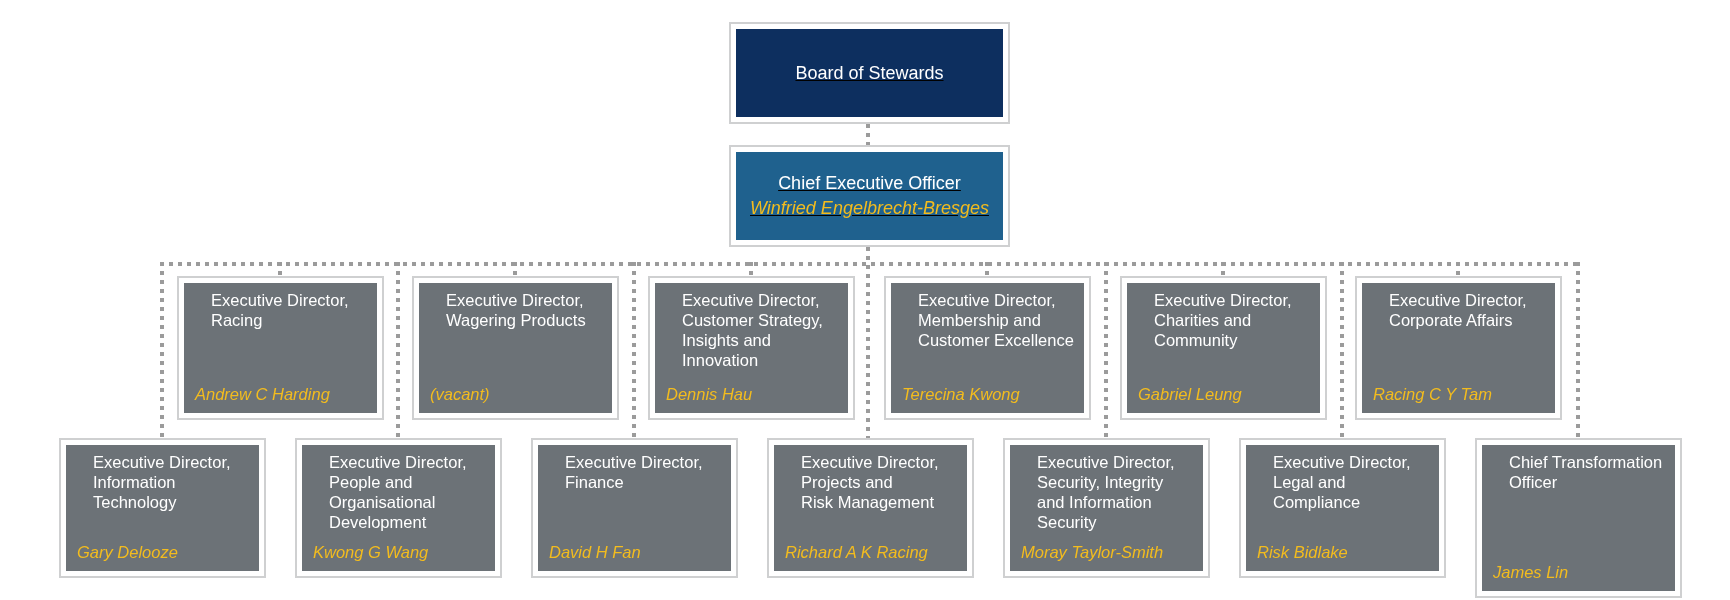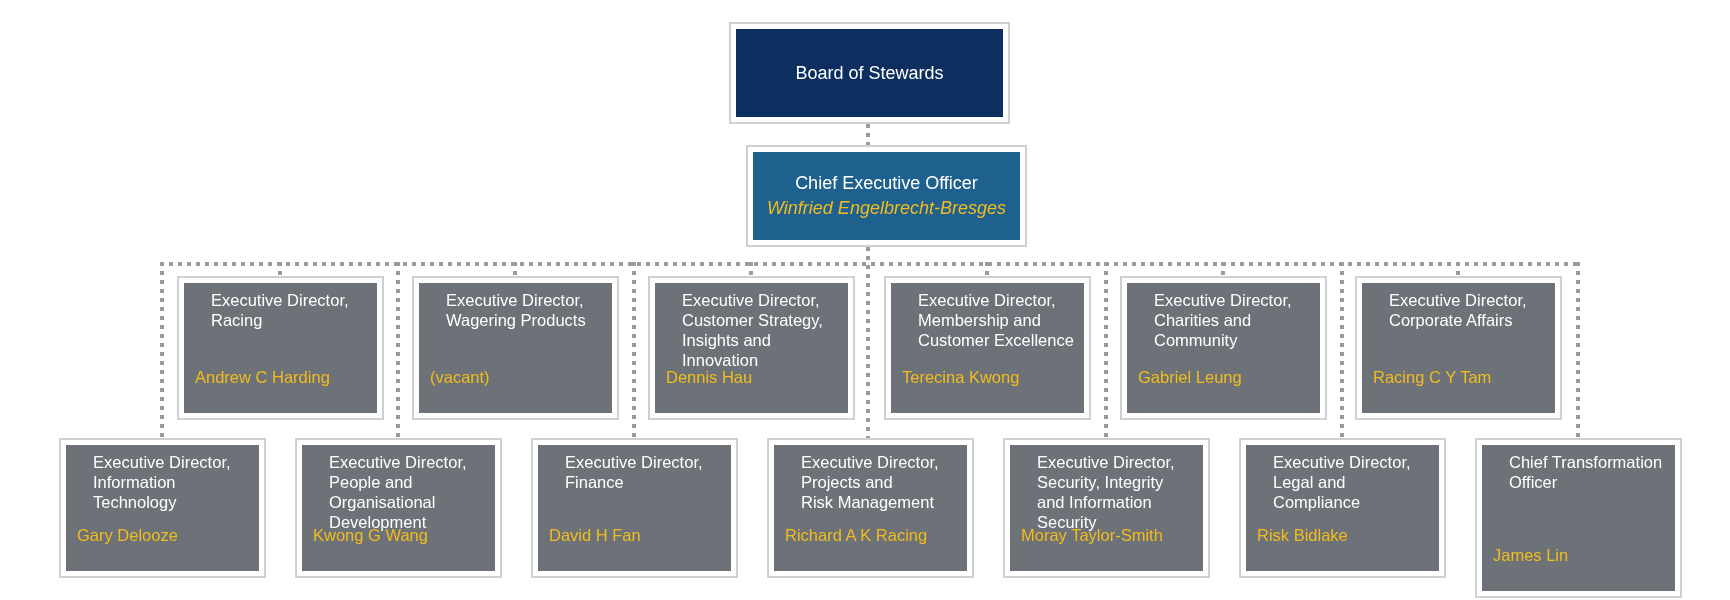--- a/index.html
+++ b/index.html
@@ -22,38 +22,39 @@
     width:100%;height:100%;
     box-sizing:border-box;
   }
   .fill.navy{background:var(--navy,#0d2f5f);}
   .fill.blue{background:var(--blue,#1f618e);}
   .fill.gray{background:var(--gray,#6c7277);}
   .centered{
     display:flex;flex-direction:column;
     align-items:center;justify-content:center;
     text-align:center;
+    text-decoration:underline;
   }
   .board-title{
     color:#ffffff;font-size:18px;line-height:24px;
   }
   .ceo-title{
     color:#ffffff;font-size:18px;line-height:25px;
   }
   .ceo-name{
     color:var(--yellow,#f3bc1e);font-style:italic;font-size:18px;line-height:25px;
   }
   .box-title{
     position:absolute;top:7px;left:27px;right:6px;
     color:#ffffff;font-size:16.5px;line-height:20px;
     white-space:pre-line;
   }
   .box-name{
-    position:absolute;bottom:26px;left:11px;right:6px;
-    color:var(--yellow,#f3bc1e);
+    position:absolute;bottom:9px;left:11px;right:6px;
+    color:var(--yellow,#f3bc1e);font-style:italic;
     font-size:16.5px;line-height:20px;
     white-space:nowrap;
   }
   .dot-h{
     position:absolute;height:4px;
     background:repeating-linear-gradient(to right,var(--dot,#9b9b9b) 0 4px,transparent 4px 9px);
   }
   .dot-v{
     position:absolute;width:4px;
     background:repeating-linear-gradient(to bottom,var(--dot,#9b9b9b) 0 4px,transparent 4px 9px);
@@ -81,21 +82,21 @@
   <div class="dot-v" style="left:1104px;top:262px;height:176px;"></div>
   <div class="dot-v" style="left:1340px;top:262px;height:176px;"></div>
   <div class="dot-v" style="left:1576px;top:262px;height:176px;"></div>
 
   <div class="node" style="left:729px;top:22px;width:281px;height:102px;">
     <div class="fill navy centered">
       <div class="board-title">Board of Stewards</div>
     </div>
   </div>
 
-  <div class="node" style="left:746px;top:145px;width:281px;height:102px;">
+  <div class="node" style="left:729px;top:145px;width:281px;height:102px;">
     <div class="fill blue centered">
       <div class="ceo-title">Chief Executive Officer</div>
       <div class="ceo-name">Winfried Engelbrecht-Bresges</div>
     </div>
   </div>
 
   <div class="node" style="left:177px;top:276px;width:207px;height:144px;">
     <div class="fill gray">
       <div class="box-title">Executive Director,
 Racing</div>

